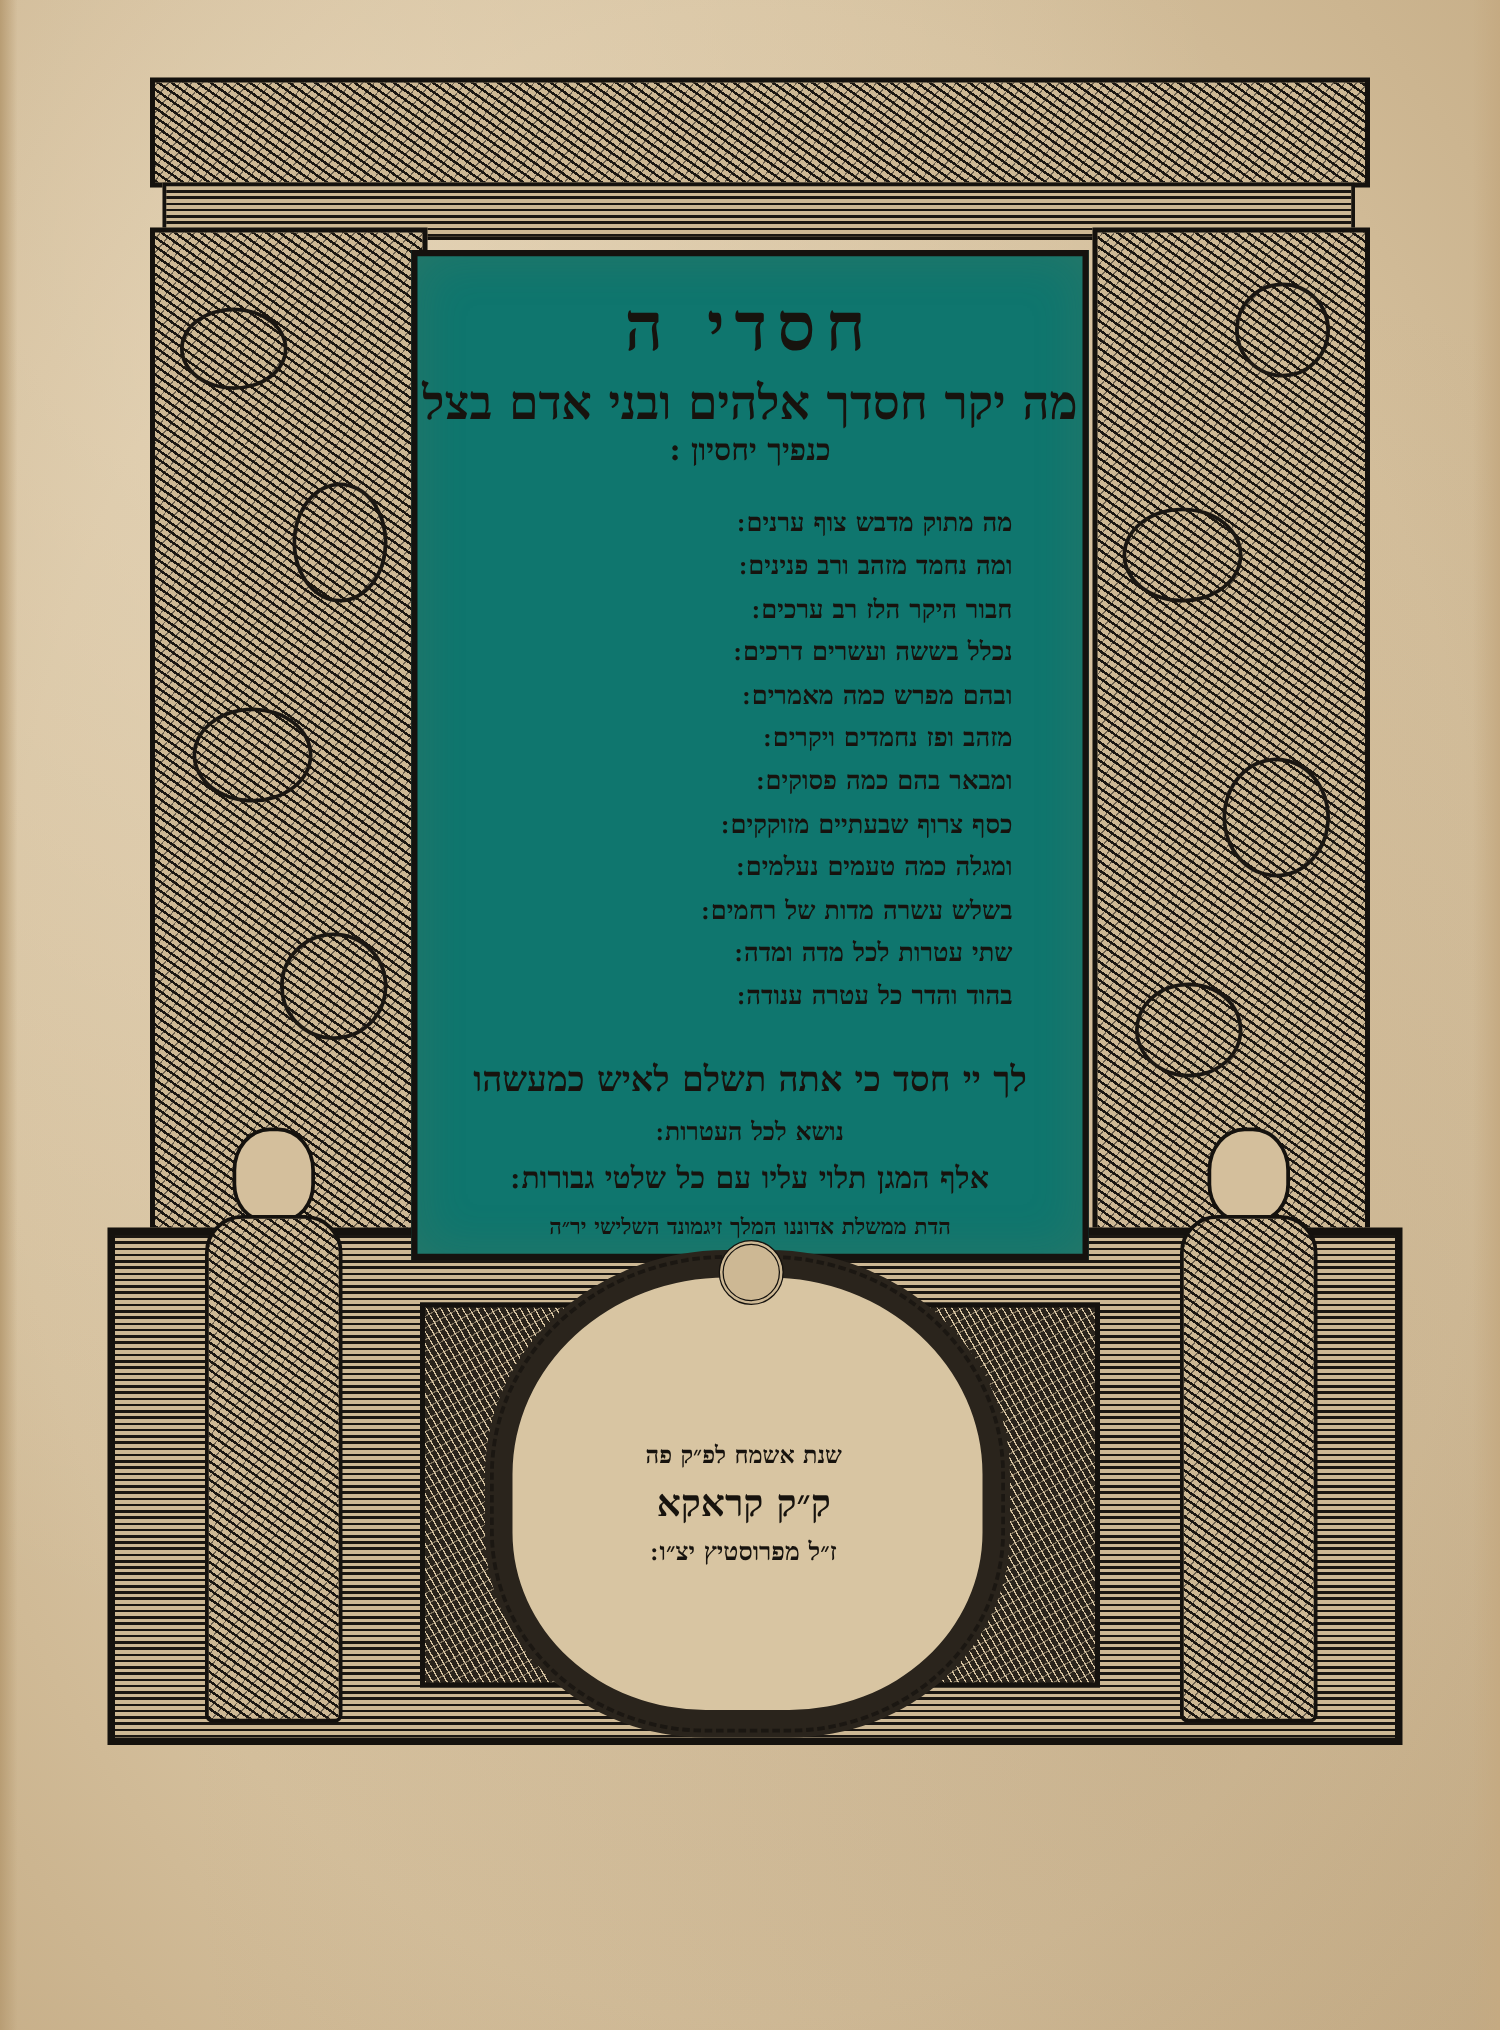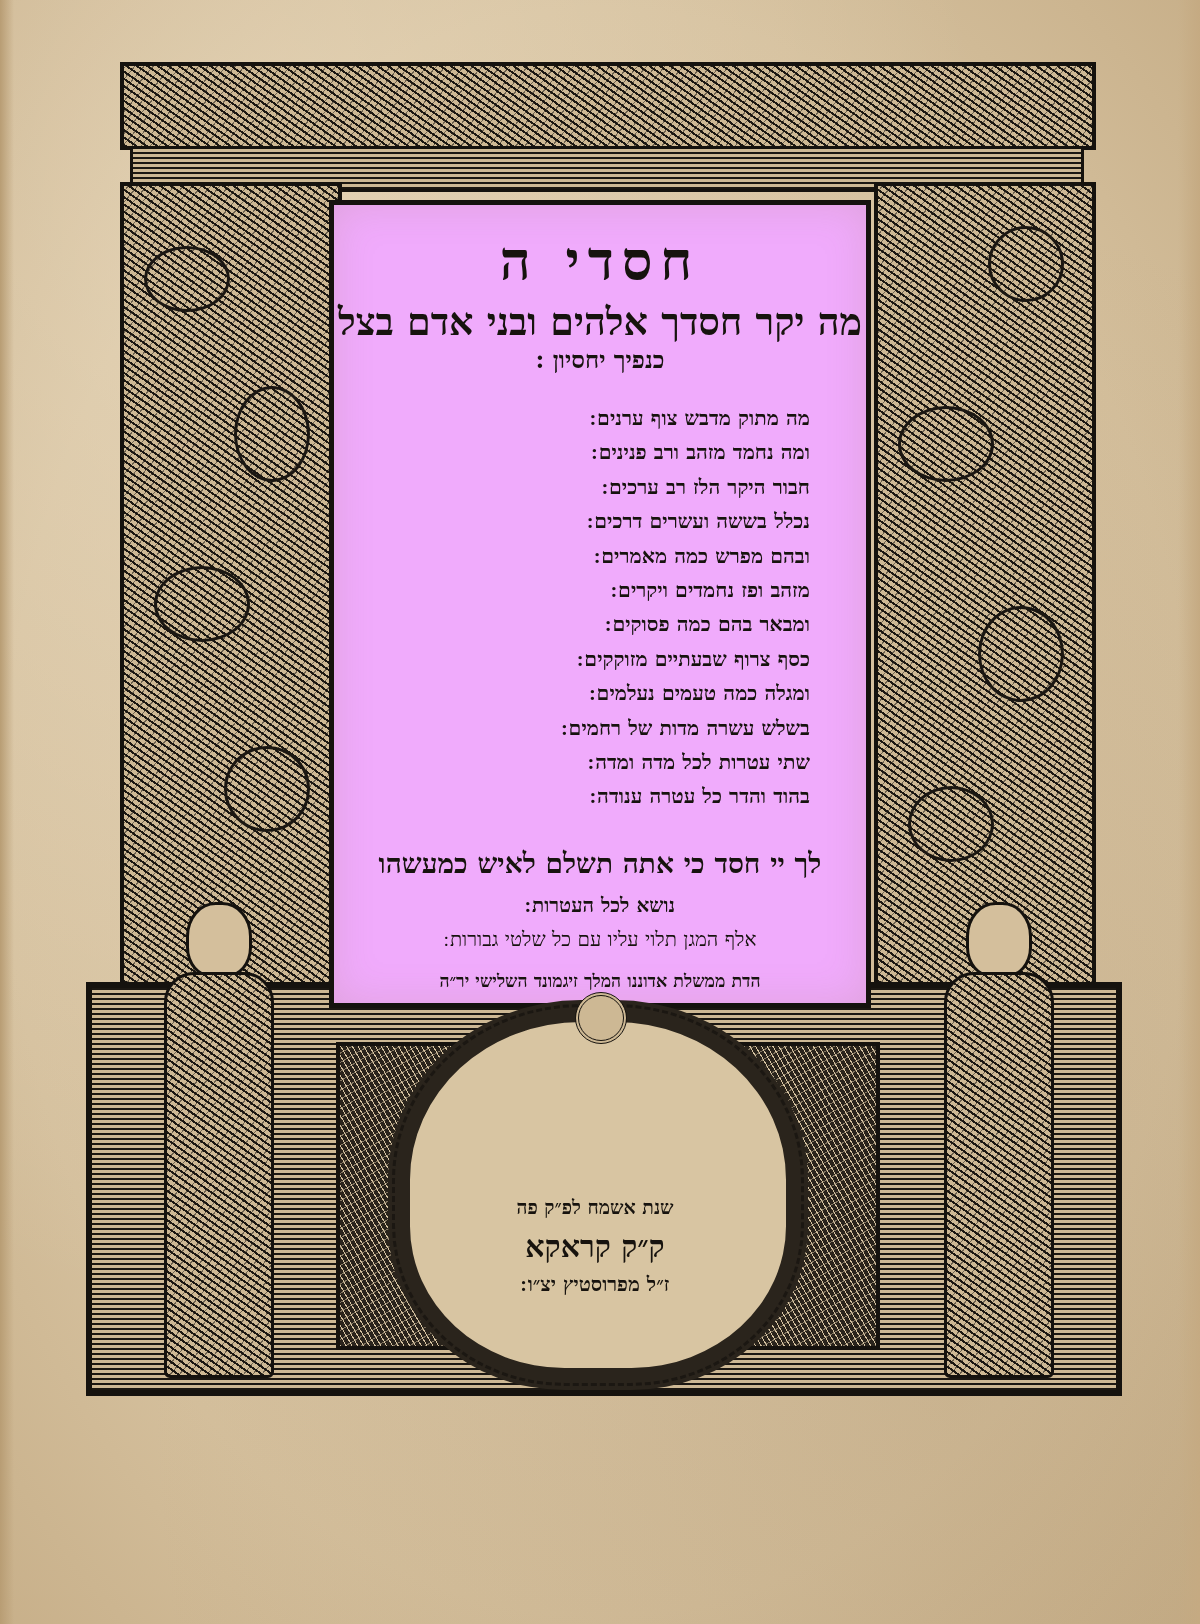--- a/index.html
+++ b/index.html
@@ -78,21 +78,21 @@
   }
   .figure .body {
     position:absolute; left:18px; top:70px; width:104px; height:400px;
     border:3px solid #15120e; border-radius:30px 30px 6px 6px;
   }
   .fig-l { left:60px; } .fig-r { left:840px; }
 
   
   .title-panel {
     position:absolute; left:329px; top:200px; width:542px; height:808px;
-    background:#f0abfc;
+    background:#0f766e;
     border:5px solid #15120e; box-sizing:border-box;
     box-shadow: inset 0 0 40px rgba(150,120,80,0.18);
   }
   .hebrew {
     direction:rtl; text-align:center; color:#17130e;
     font-family:"DejaVu Serif", serif;
   }
   .t-title { position:absolute; left:0; right:0; top:24px; font-size:54px; font-weight:bold; letter-spacing:8px; }
   .t-sub1 { position:absolute; left:0; right:0; top:94px; font-size:38px; font-weight:bold; }
   .t-sub2 { position:absolute; left:0; right:0; top:140px; font-size:24px; font-weight:bold; }
@@ -100,41 +100,41 @@
     position:absolute; top:196px; right:56px; width:420px;
     list-style:none; margin:0; padding:0;
   }
   .verse-list li {
     direction:rtl; text-align:right; font-size:20.5px; font-weight:bold;
     line-height:34.4px; color:#17130e; white-space:nowrap;
   }
   .t-ufasuk { position:absolute; left:0; right:0; top:616px; font-size:20px; font-weight:bold; }
   .t-verse { position:absolute; left:0; right:0; top:642px; font-size:28px; font-weight:bold;text-align:center; }
   .t-nose { position:absolute; left:0; right:0; top:688px; font-size:20px; font-weight:bold; }
-  .t-aluf { position:absolute; left:0; right:0; top:722px; font-size:20px; font-weight:normal; }
+  .t-aluf { position:absolute; left:0; right:0; top:722px; font-size:24px; font-weight:bold; }
   .t-hadrat { position:absolute; left:0; right:0; top:766px; font-size:17.5px; font-weight:bold; }
 
   
   .wreath {
     position:absolute; left:388px; top:1000px; width:420px; height:390px;
     border-radius:46% 46% 42% 42%;
     border:22px solid #2a241c;
     box-sizing:border-box;
     background:#d8c5a2;
   }
   .wreath::before {
     content:""; position:absolute; inset:-18px; border-radius:46% 46% 42% 42%;
     border:3px dashed #1b1712;
   }
   .rosette {
     position:absolute; left:575px; top:992px; width:44px; height:44px;
     border-radius:50%; border:4px double #15120e; background:#cdb894;
   }
   .imprint {
-    position:absolute; left:470px; top:1150px; width:250px;margin-top:43px;
+    position:absolute; left:470px; top:1150px; width:250px;
   }
   .imprint div { direction:rtl; text-align:center; color:#17130e; font-weight:bold; }
   .i-year { font-size:19px; line-height:28px; }
   .i-city { font-size:30px; line-height:44px; margin-top:4px; }
   .i-printer { font-size:20px; line-height:34px; margin-top:8px; }
   .i-place { font-size:20px; line-height:30px; }
 </style>
 </head>
 <body>
 

